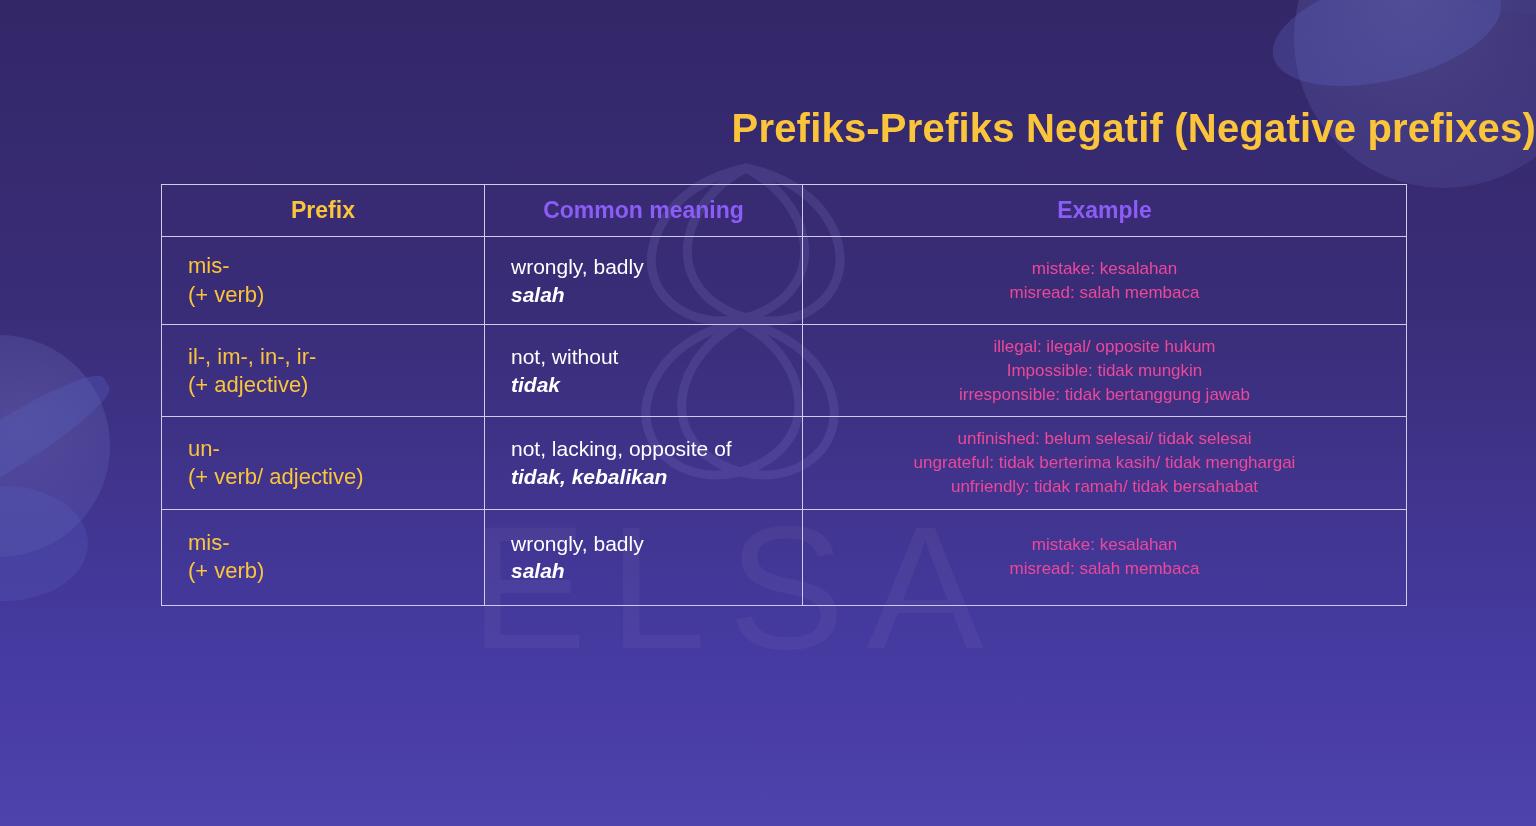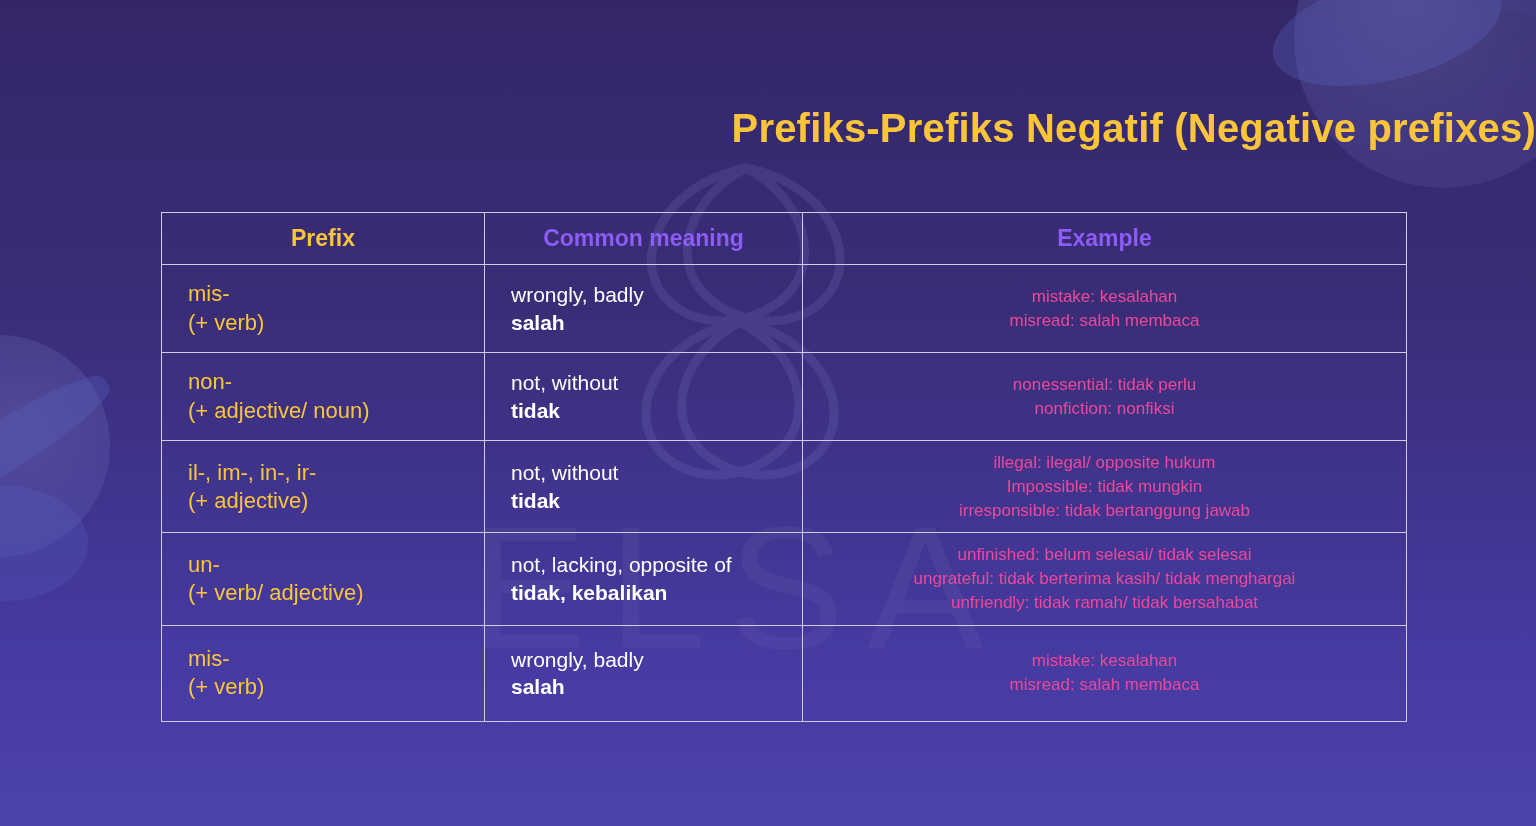--- a/index.html
+++ b/index.html
@@ -118,21 +118,21 @@
     font-size: 40px;
     font-weight: bold;
     color: #FBC53B;
     letter-spacing: 0.2px;
   }
 
   
   .prefix-table {
     position: absolute;
     left: 161px;
-    top: 212px;
+    top: 184px;
     width: 1245px;
     border-collapse: collapse;
     table-layout: fixed;
   }
 
   .prefix-table th,
   .prefix-table td {
     border: 1px solid #cfcbe8;
     vertical-align: middle;
     padding: 10px 26px;
@@ -161,21 +161,21 @@
   }
   .cell-prefix .pfx-main { display: block; }
   .cell-prefix .pfx-sub  { display: block; }
 
   .cell-meaning {
     color: #ffffff;
     font-size: 21px;
     line-height: 1.32;
   }
   .cell-meaning .mean-en { display: block; }
-  .cell-meaning .mean-id { display: block; font-weight: bold; }
+  .cell-meaning .mean-id { display: block; font-style: italic; font-weight: bold; }
 
   .cell-example {
     color: #ec4899;
     font-size: 17px;
     line-height: 1.40;
     text-align: center;
   }
   .cell-example .ex-line { display: block; }
 
   .row-h1 td { height: 88px; }
@@ -228,34 +228,20 @@
       <td class="cell-meaning">
         <span class="mean-en">wrongly, badly</span>
         <span class="mean-id">salah</span>
       </td>
       <td class="cell-example">
         <span class="ex-line">mistake: kesalahan</span>
         <span class="ex-line">misread: salah membaca</span>
       </td>
     </tr>
 
-    <tr class="row-h2">
-      <td class="cell-prefix">
-        <span class="pfx-main">non-</span>
-        <span class="pfx-sub">(+ adjective/ noun)</span>
-      </td>
-      <td class="cell-meaning">
-        <span class="mean-en">not, without</span>
-        <span class="mean-id">tidak</span>
-      </td>
-      <td class="cell-example">
-        <span class="ex-line">nonessential: tidak perlu</span>
-        <span class="ex-line">nonfiction: nonfiksi</span>
-      </td>
-    </tr>
 
     <tr class="row-h3">
       <td class="cell-prefix">
         <span class="pfx-main">il-, im-, in-, ir-</span>
         <span class="pfx-sub">(+ adjective)</span>
       </td>
       <td class="cell-meaning">
         <span class="mean-en">not, without</span>
         <span class="mean-id">tidak</span>
       </td>

